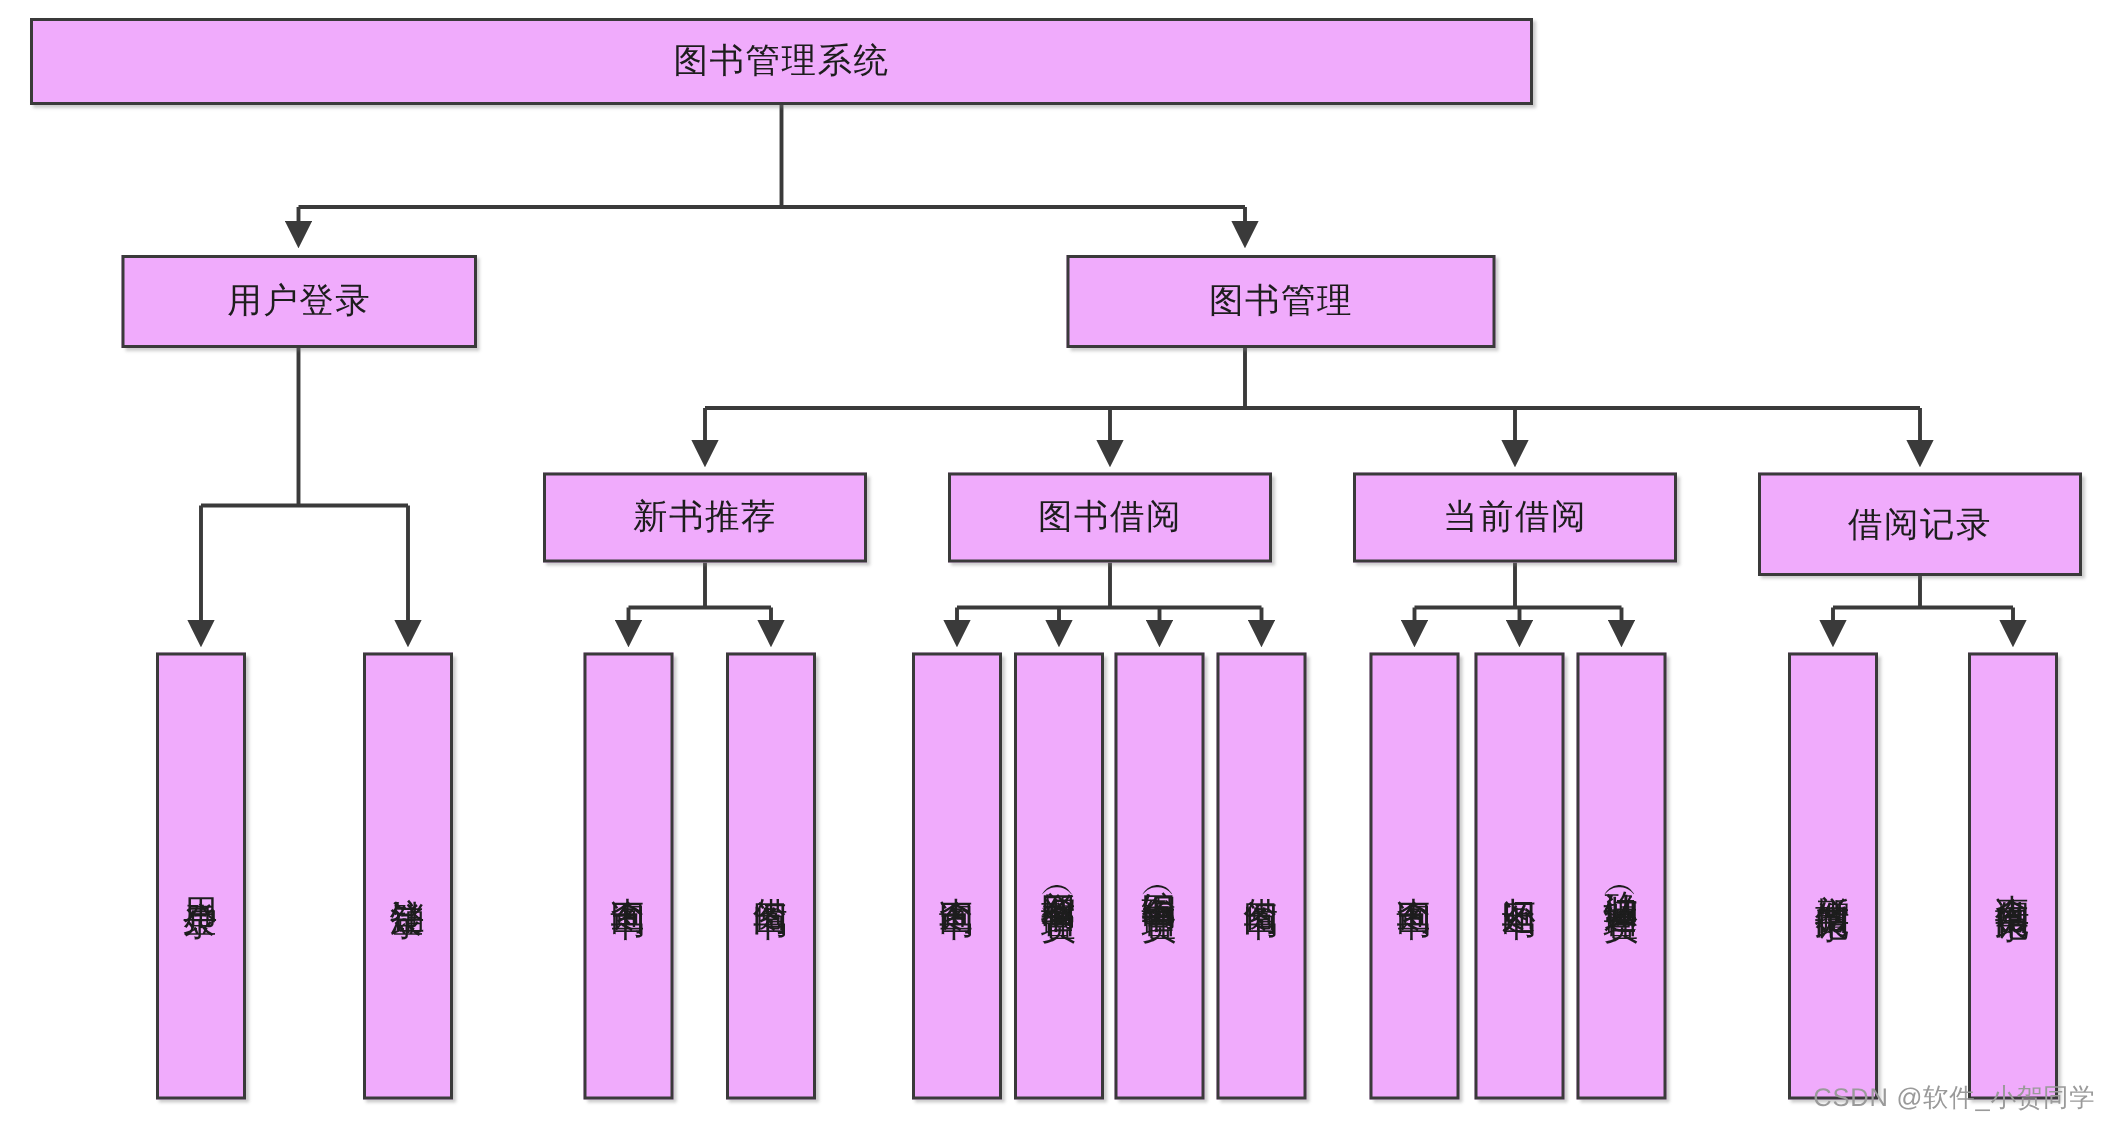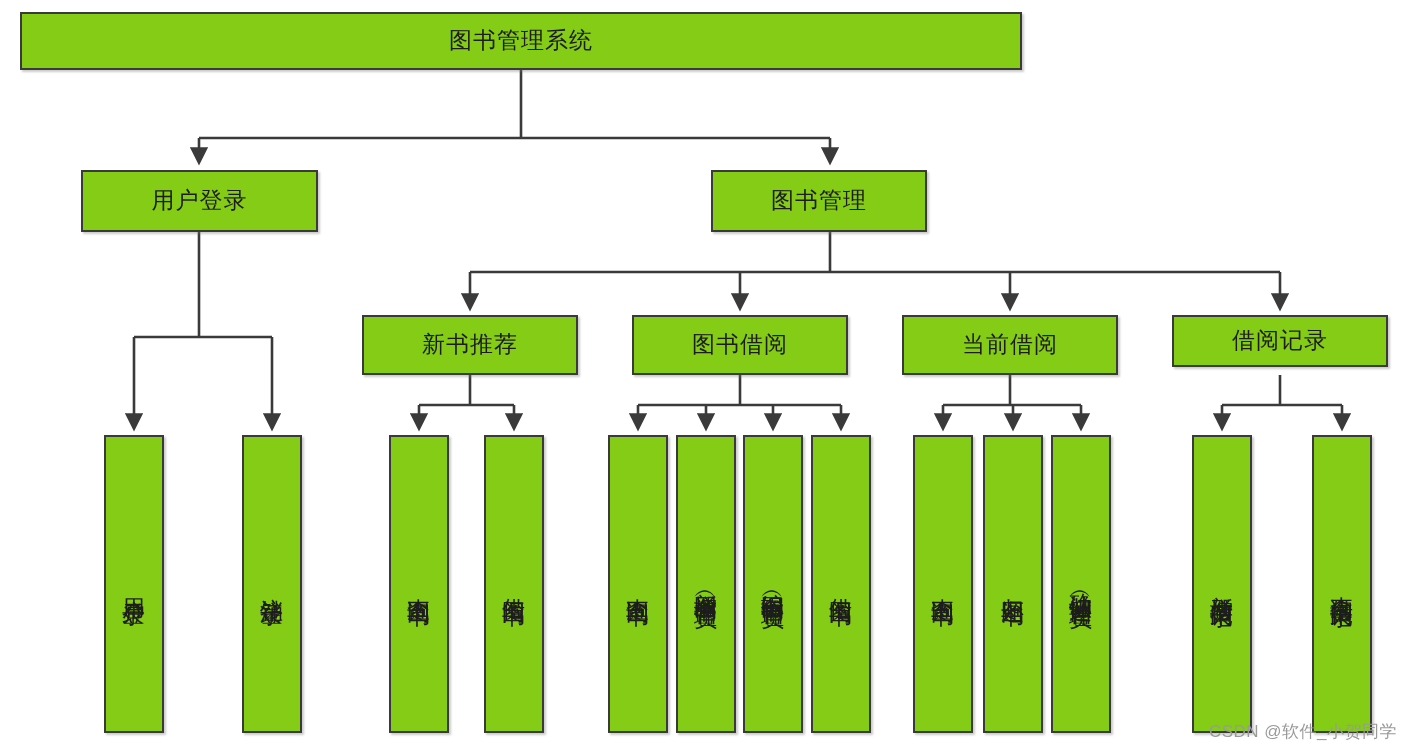--- a/index.html
+++ b/index.html
@@ -21,21 +21,21 @@
     position: absolute;
     left: 0;
     top: 0;
     width: 1405px;
     height: 747px;
     pointer-events: none;
   }
   .node {
     position: absolute;
     box-sizing: border-box;
-    background: #84cc16;
+    background: #f0abfc;
     border: 2.5px solid #3a3a3a;
     box-shadow: 2px 2px 2px rgba(120,120,120,0.38);
     display: flex;
     align-items: center;
     justify-content: center;
     color: #1d1d1d;
   }
   .node.horizontal {
     font-size: 23px;
     letter-spacing: 1px;
@@ -124,41 +124,41 @@
     </g>
   </svg>
 
   <div class="node horizontal" style="left: 20px; top: 12px; width: 1002px; height: 58px;">
     <span>图书管理系统</span>
   </div>
 
   <div class="node horizontal" style="left: 81px; top: 170px; width: 237px; height: 62px;">
     <span>用户登录</span>
   </div>
-  <div class="node horizontal" style="left: 711px; top: 170px; width: 216px; height: 62px;">
+  <div class="node horizontal" style="left: 711px; top: 170px; width: 286px; height: 62px;">
     <span>图书管理</span>
   </div>
 
   <div class="node vertical" style="left: 104px; top: 435px; width: 60px; height: 298px;">
     <span class="vlabel">用户登录</span>
   </div>
   <div class="node vertical" style="left: 242px; top: 435px; width: 60px; height: 298px;">
     <span class="vlabel">注销登录</span>
   </div>
 
   <div class="node horizontal" style="left: 632px; top: 315px; width: 216px; height: 60px;">
     <span>图书借阅</span>
   </div>
   <div class="node horizontal" style="left: 362px; top: 315px; width: 216px; height: 60px;">
     <span>新书推荐</span>
   </div>
   <div class="node horizontal" style="left: 902px; top: 315px; width: 216px; height: 60px;">
     <span>当前借阅</span>
   </div>
-  <div class="node horizontal" style="left: 1172px; top: 315px; width: 216px; height: 52px;">
+  <div class="node horizontal" style="left: 1172px; top: 315px; width: 216px; height: 69px;">
     <span>借阅记录</span>
   </div>
 
   <div class="node vertical" style="left: 389px; top: 435px; width: 60px; height: 298px;">
     <span class="vlabel">查询图书</span>
   </div>
   <div class="node vertical" style="left: 484px; top: 435px; width: 60px; height: 298px;">
     <span class="vlabel">借阅图书</span>
   </div>
 

